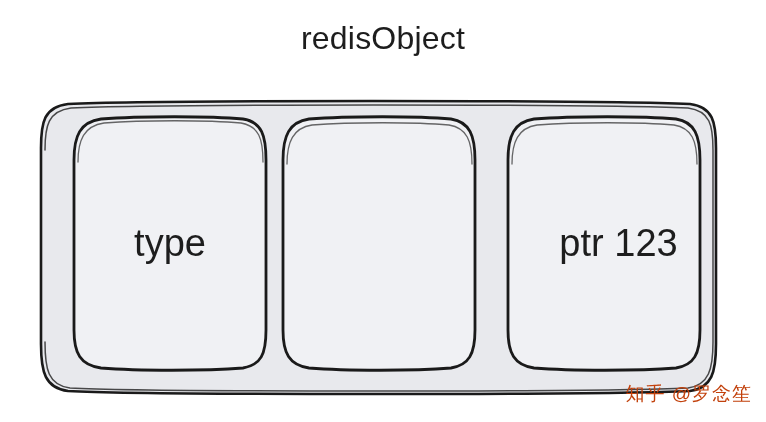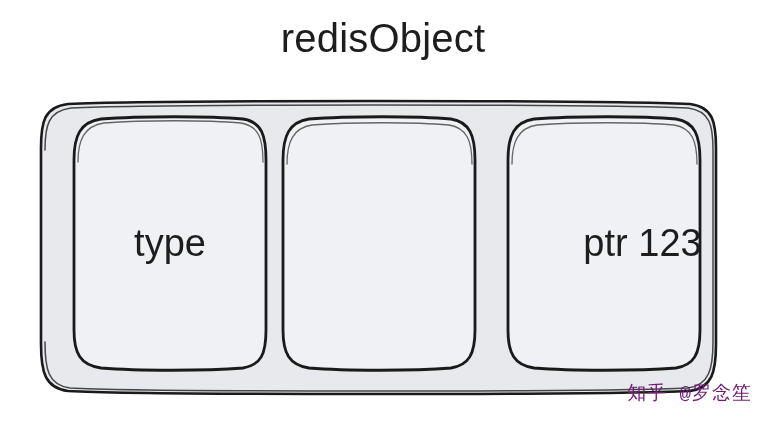--- a/index.html
+++ b/index.html
@@ -22,21 +22,21 @@
     height: 422px;
   }
 
   
   #diagram-title {
     position: absolute;
     left: 0;
     top: 14px;
     width: 766px;
     text-align: center;
-    font-size: 40px;
+    font-size: 32px;
     line-height: 48px;
     font-weight: 400;
     color: #1d1d1d;
     letter-spacing: 0.2px;
     white-space: nowrap;
   }
 
   
   #sketch-layer {
     position: absolute;
@@ -58,33 +58,33 @@
     line-height: 46px;
     font-weight: 400;
     box-sizing: border-box;
     padding: 0 5px;
     word-break: break-word;
     user-select: none;
   }
 
   #field-type-label   { left: 74px;  top: 118px; width: 192px; height: 250px; }
   #field-encoding-label { left: 283px; top: 130px; width: 200px; height: 226px; }
-  #field-ptr-label    { left: 528px; top: 130px; width: 229px; height: 226px; }
+  #field-ptr-label    { left: 504px; top: 130px; width: 229px; height: 226px; }
 
   
   #watermark {
     position: absolute;
     right: 14px;
     bottom: 16px;
     font-size: 19px;
     line-height: 24px;
-    color: #701a75;
+    color: #c2410c;
     letter-spacing: 1px;
     white-space: nowrap;
-    font-family: Liberation Mono, monospace;
+    font-family: Liberation Sans, sans-serif;
     user-select: none;
   }
 </style>
 </head>
 <body>
 
 <div id="diagram-root">
 
   <div id="diagram-title">redisObject</div>
 

